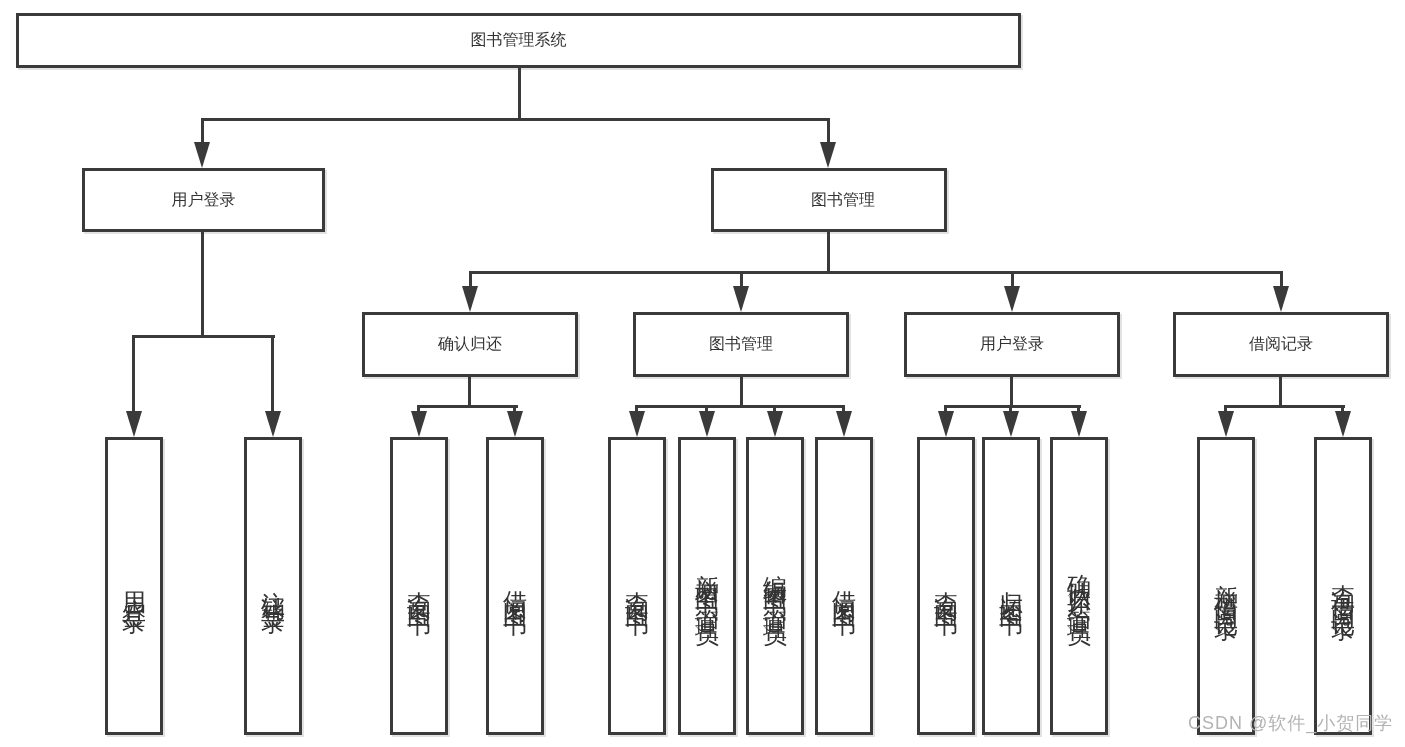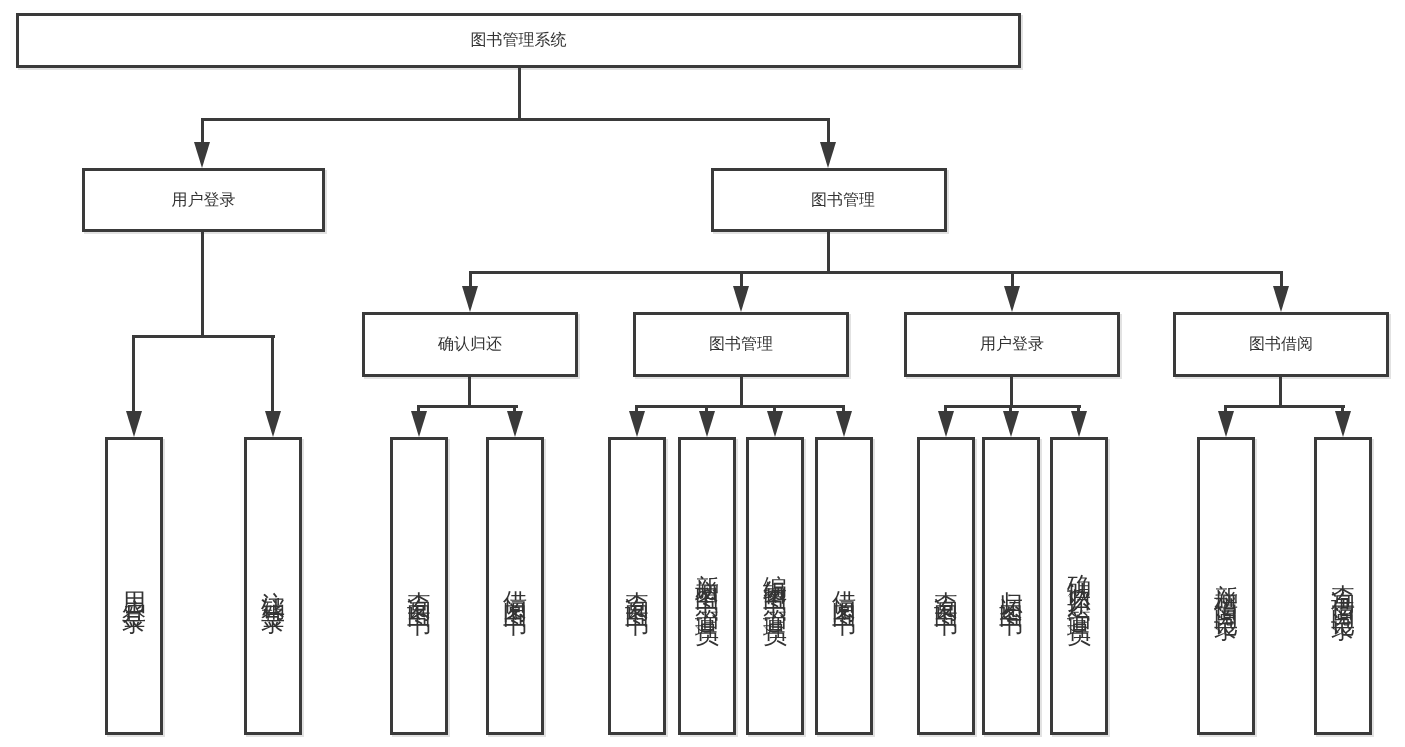--- a/index.html
+++ b/index.html
@@ -78,21 +78,21 @@
   <div class="vline" style="left:740px;top:271px;height:17px;"></div>
   <div class="arrow" style="left:733px;top:286px;"></div>
   <div class="vline" style="left:1011px;top:271px;height:17px;"></div>
   <div class="arrow" style="left:1004px;top:286px;"></div>
   <div class="vline" style="left:1280px;top:271px;height:17px;"></div>
   <div class="arrow" style="left:1273px;top:286px;"></div>
 
   <div class="box" style="left:362px;top:312px;width:216px;height:65px;">确认归还</div>
   <div class="box" style="left:633px;top:312px;width:216px;height:65px;">图书管理</div>
   <div class="box" style="left:904px;top:312px;width:216px;height:65px;">用户登录</div>
-  <div class="box" style="left:1173px;top:312px;width:216px;height:65px;">图书借阅</div>
+  <div class="box" style="left:1173px;top:312px;width:216px;height:65px;">借阅记录</div>
 
   <div class="vline" style="left:468px;top:374px;height:33px;"></div>
   <div class="hline" style="left:418px;top:405px;width:100px;"></div>
   <div class="vline" style="left:417px;top:405px;height:8px;"></div>
   <div class="arrow" style="left:411px;top:411px;"></div>
   <div class="vline" style="left:513px;top:405px;height:8px;"></div>
   <div class="arrow" style="left:507px;top:411px;"></div>
 
   <div class="vline" style="left:740px;top:374px;height:33px;"></div>
   <div class="hline" style="left:636px;top:405px;width:209px;"></div>
@@ -132,14 +132,15 @@
   <div class="box vbox" style="left:746px;top:437px;width:58px;height:298px;">编辑图书（管理员）</div>
   <div class="box vbox" style="left:815px;top:437px;width:58px;height:298px;">借阅图书</div>
 
   <div class="box vbox" style="left:917px;top:437px;width:58px;height:298px;">查询图书</div>
   <div class="box vbox" style="left:982px;top:437px;width:58px;height:298px;">归还图书</div>
   <div class="box vbox" style="left:1050px;top:437px;width:58px;height:298px;">确认归还（管理员）</div>
 
   <div class="box vbox" style="left:1197px;top:437px;width:58px;height:298px;">新增借阅记录</div>
   <div class="box vbox" style="left:1314px;top:437px;width:58px;height:298px;">查询借阅记录</div>
 
+  <div class="watermark">CSDN @软件_小贺同学</div>
 
 </div>
 
 </body></html>

